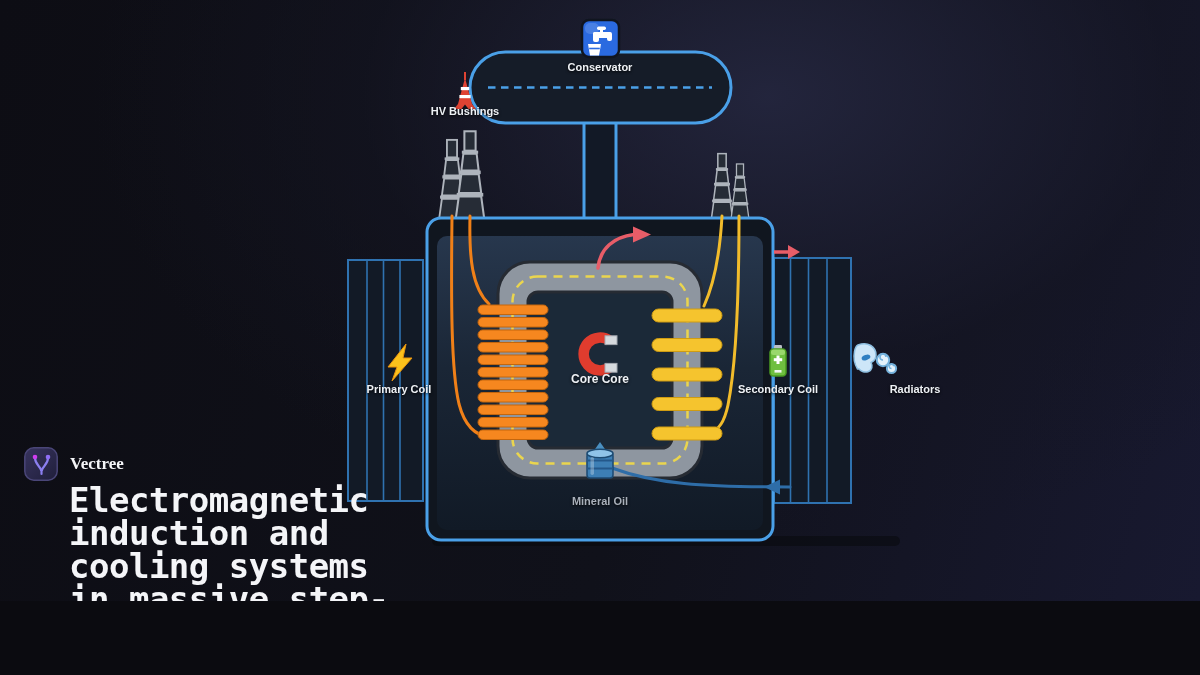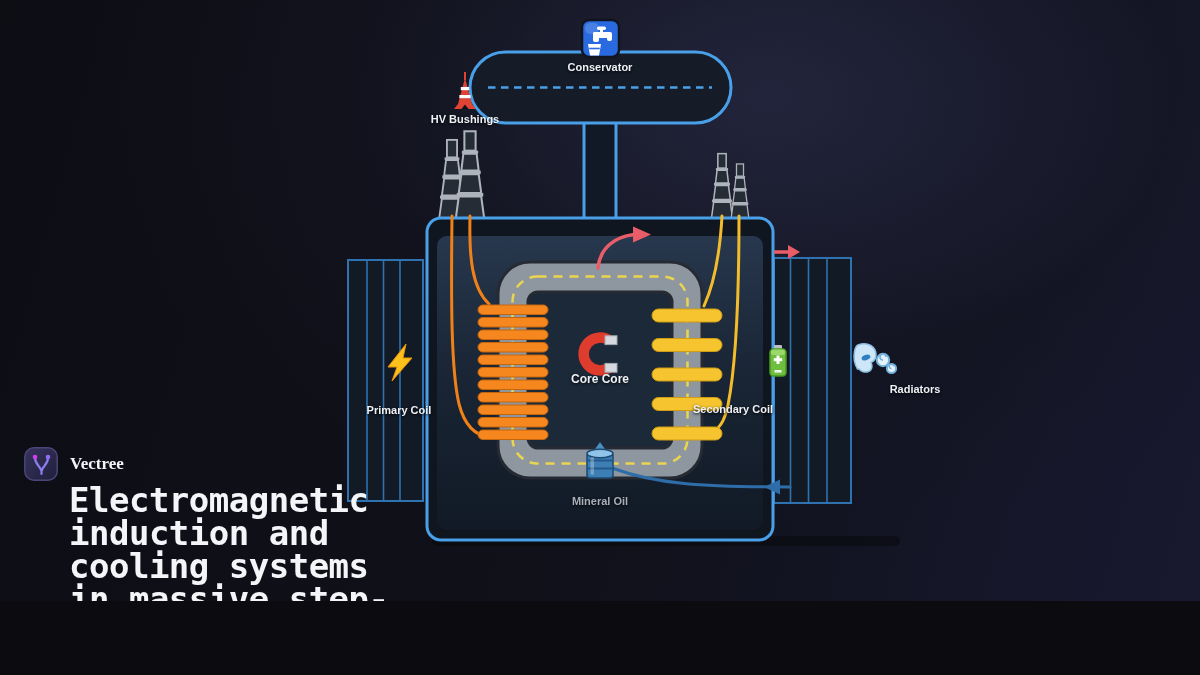--- a/index.html
+++ b/index.html
@@ -199,23 +199,23 @@
       <path d="M5,2 C15,-2 23,4 23,12 C23,16 21,18 18,19.5 C20,23 19,27 15.5,28.5 C12,30 8,28.5 6,26 L4.5,26 C1.5,21 0.5,14 1.5,9 C2,5 3,3 5,2 Z" fill="#cde6f8" stroke="#8fc0e2" stroke-width="1.5"></path>
       <ellipse cx="13" cy="14.5" rx="4.5" ry="2.6" fill="#2f7fc2" transform="rotate(-18 13 14.5)"></ellipse>
       <circle cx="30" cy="17" r="6.2" fill="#e4f2fb" stroke="#74b2dd" stroke-width="2"></circle>
       <path d="M30,17 a3,3 0 1 1 3,-3" fill="none" stroke="#74b2dd" stroke-width="1.6"></path>
       <circle cx="38.5" cy="25.5" r="4.6" fill="#e4f2fb" stroke="#74b2dd" stroke-width="2"></circle>
       <path d="M38.5,25.5 a2.2,2.2 0 1 1 2.2,-2.2" fill="none" stroke="#74b2dd" stroke-width="1.4"></path>
     </g>
   </svg>
 
   <div class="dlabel" style="left:600px;top:61px;">Conservator</div>
-  <div class="dlabel" style="left:465px;top:113px;">HV Bushings</div>
-  <div class="dlabel" style="left:399px;top:383px;margin-top:21px;">Primary Coil</div>
-  <div class="dlabel" style="left:733px;top:383px;margin-top:20px;">Secondary Coil</div>
+  <div class="dlabel" style="left:465px;top:105px;">HV Bushings</div>
+  <div class="dlabel" style="left:399px;top:383px;">Primary Coil</div>
+  <div class="dlabel" style="left:778px;top:383px;">Secondary Coil</div>
   <div class="dlabel" style="left:915px;top:383px;">Radiators</div>
   <div class="dlabel core" style="left:600px;top:372px;">Core Core</div>
   <div class="dlabel dim" style="left:600px;top:495px;">Mineral Oil</div>
 
   <div id="brand">
     <svg width="34" height="34" viewBox="0 0 34 34">
       <defs>
         <linearGradient id="gLogo" x1="0" y1="0" x2="1" y2="1">
           <stop offset="0" stop-color="#37335e"></stop>
           <stop offset="1" stop-color="#201f3b"></stop>

